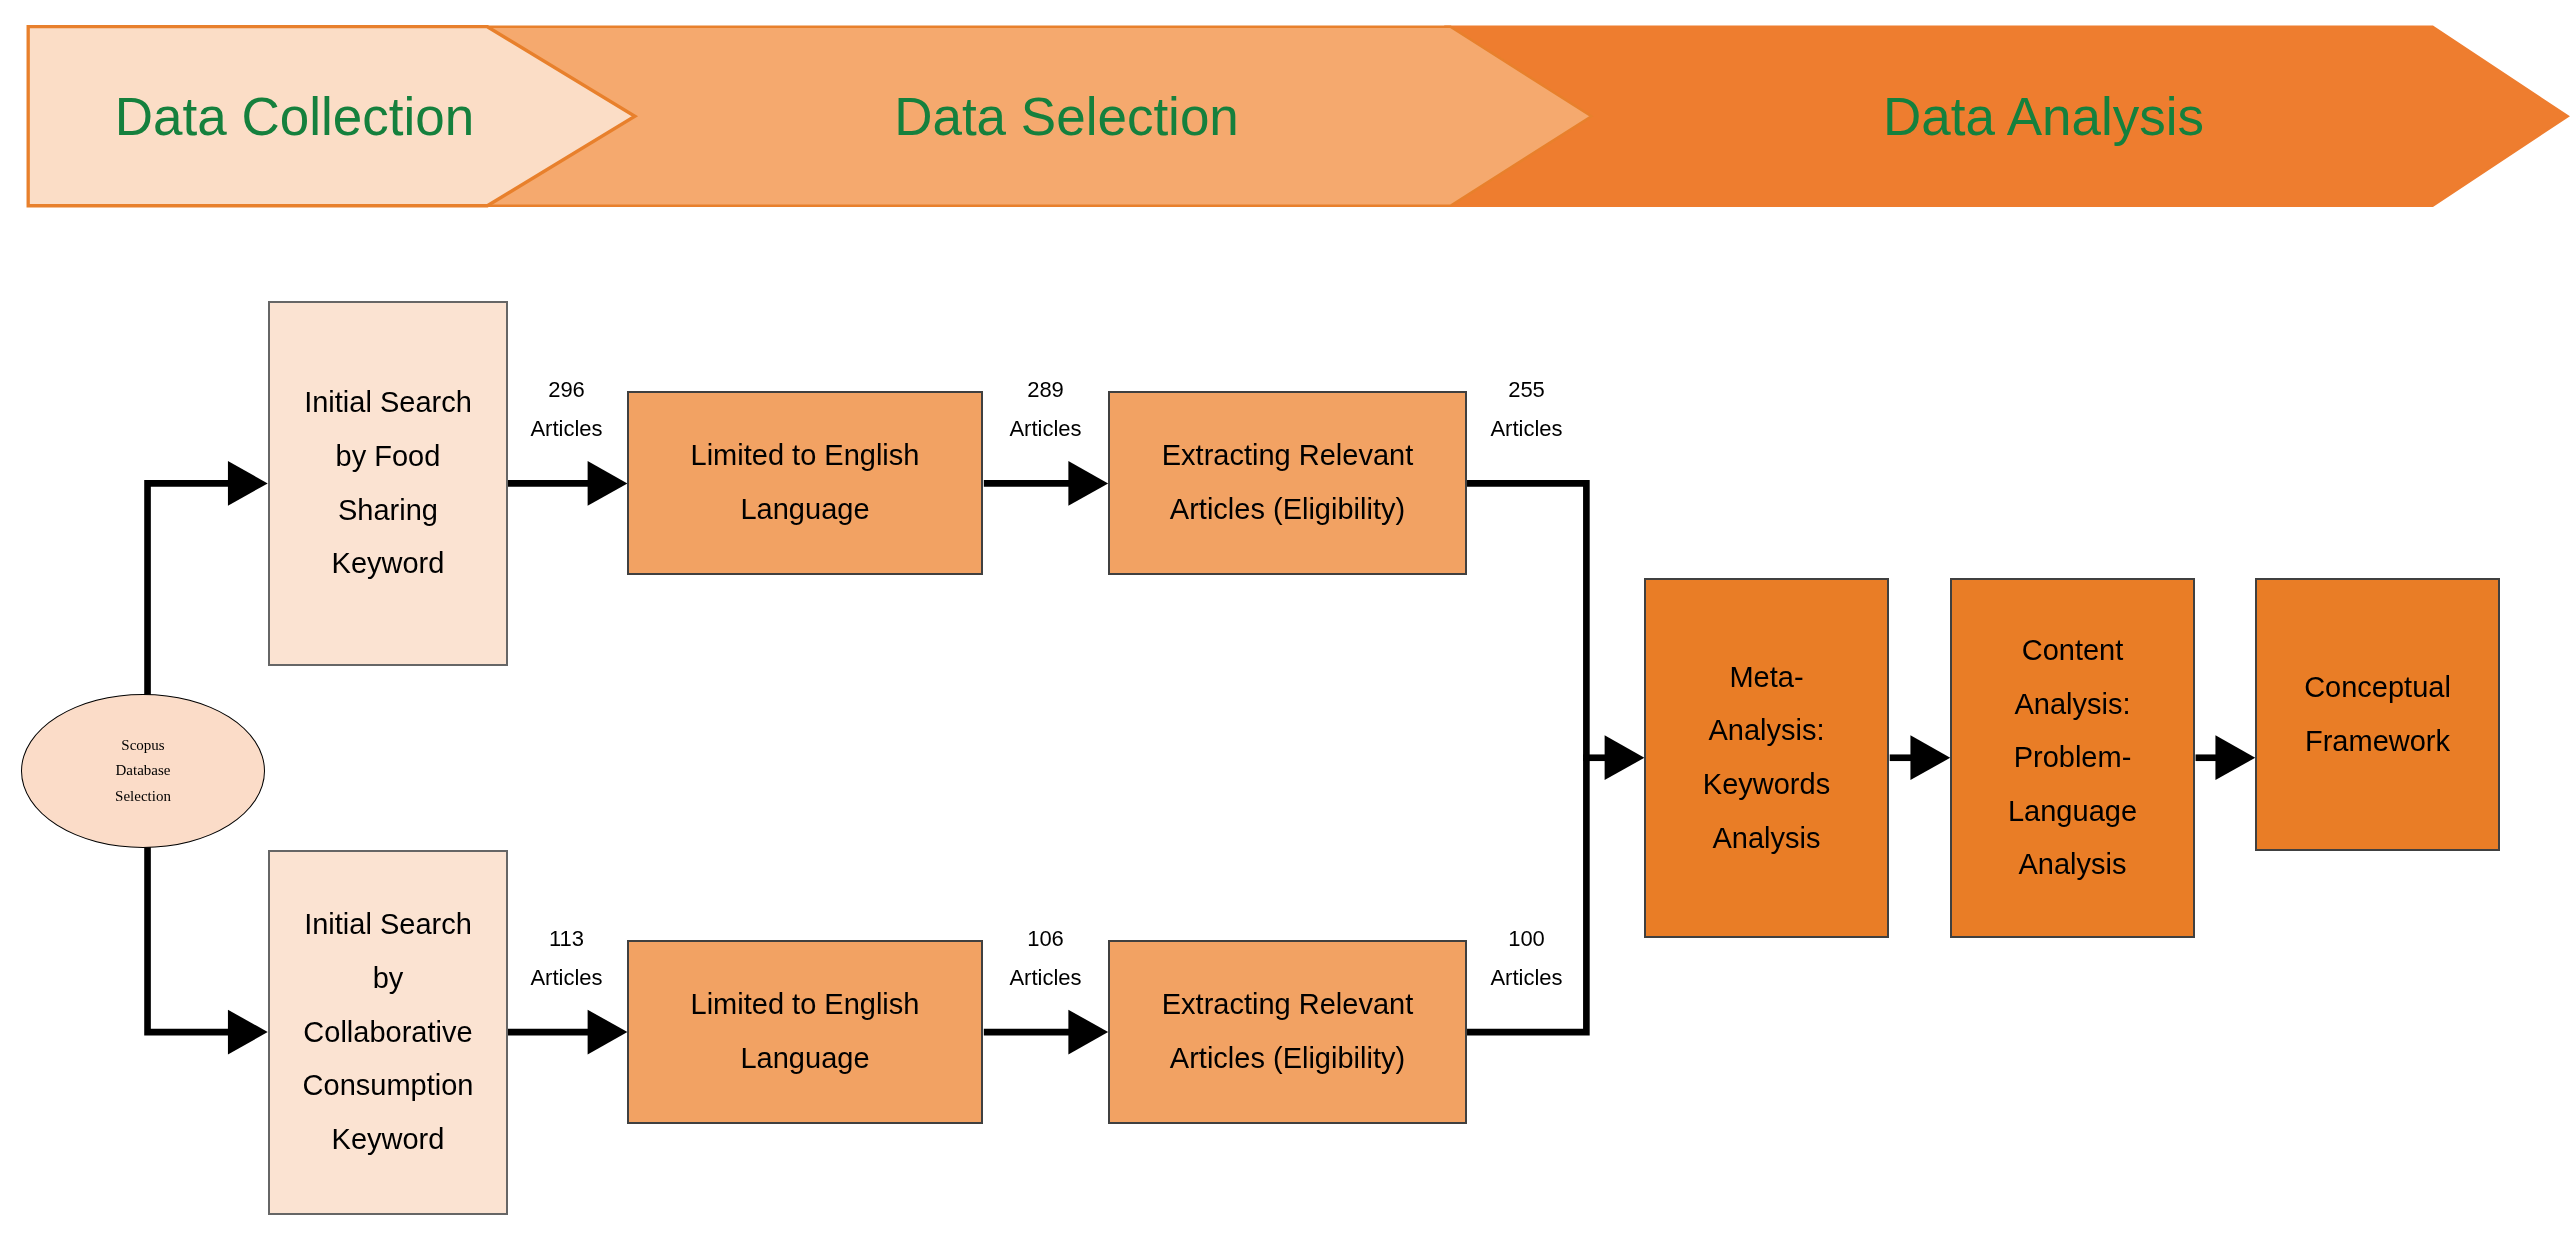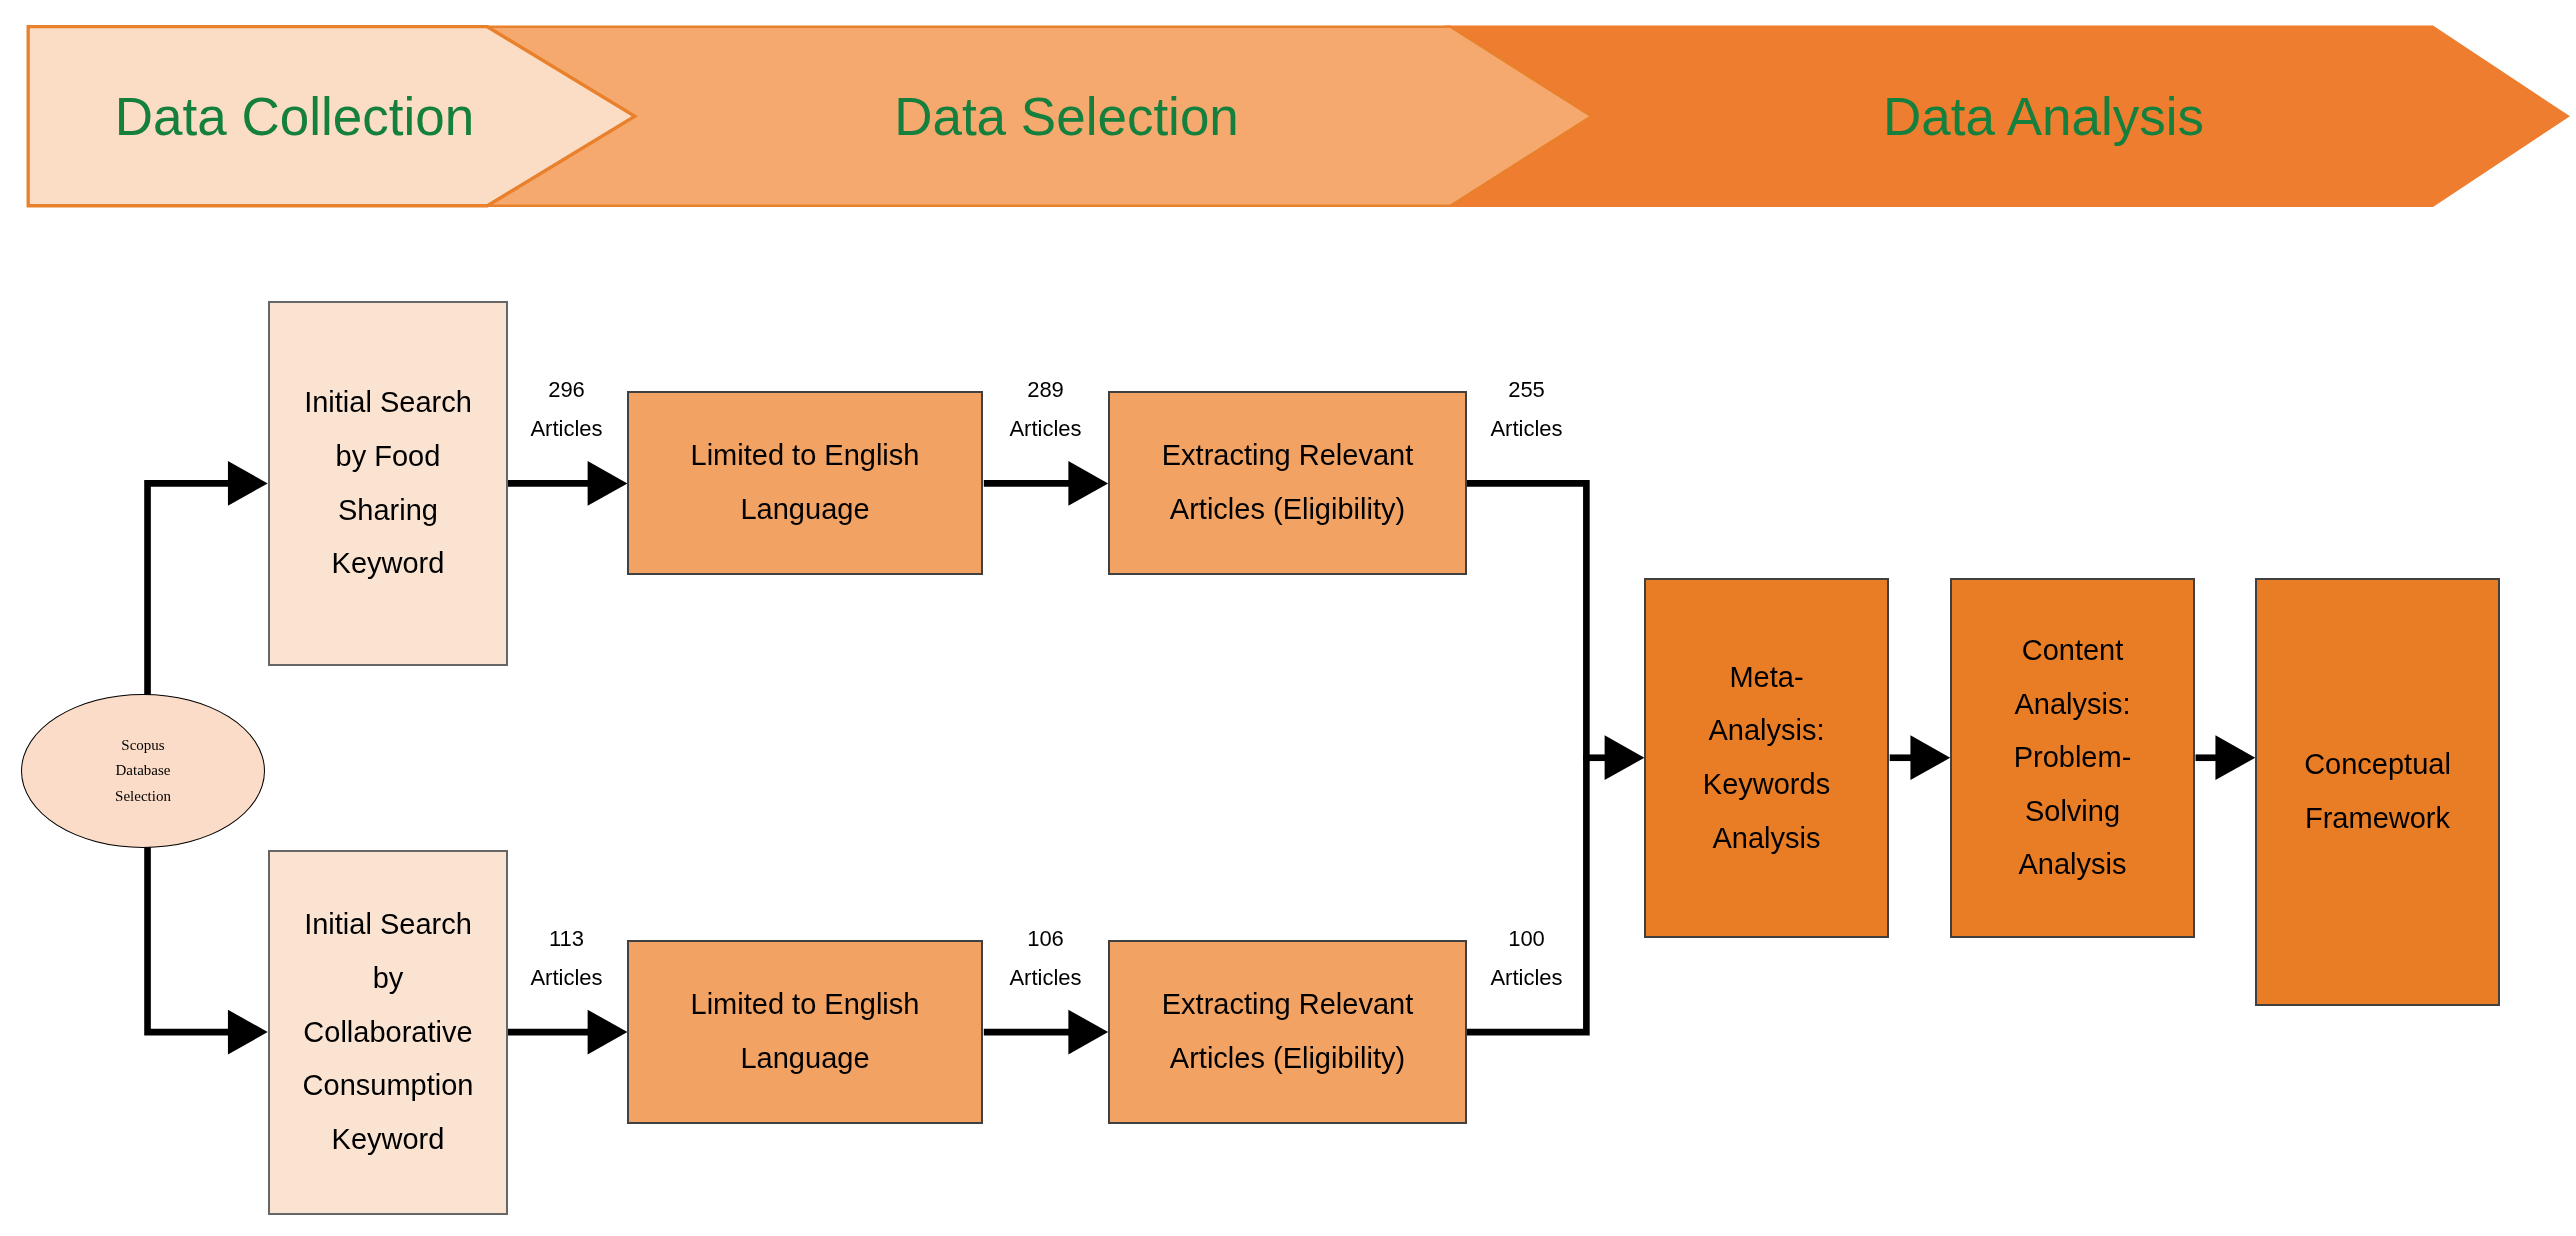--- a/index.html
+++ b/index.html
@@ -168,24 +168,24 @@
   <div class="node dark" style="left:1644px; top:578px; width:245px; height:360px;">
     <span class="node-text">Meta-
 Analysis:
 Keywords
 Analysis</span>
   </div>
   <div class="node dark" style="left:1950px; top:578px; width:245px; height:360px;">
     <span class="node-text">Content
 Analysis:
 Problem-
-Solving
+Language
 Analysis</span>
   </div>
-  <div class="node dark" style="left:2255px; top:578px; width:245px; height:428px;align-items:center;">
+  <div class="node dark" style="left:2255px; top:578px; width:245px; height:273px;align-items:center;">
     <span class="node-text">Conceptual
 Framework</span>
   </div>
 
   <div class="flow-label" style="left:492px; top:371px;">
     <span>296</span>
     <span>Articles</span>
   </div>
   <div class="flow-label" style="left:971px; top:371px;">
     <span>289</span>

